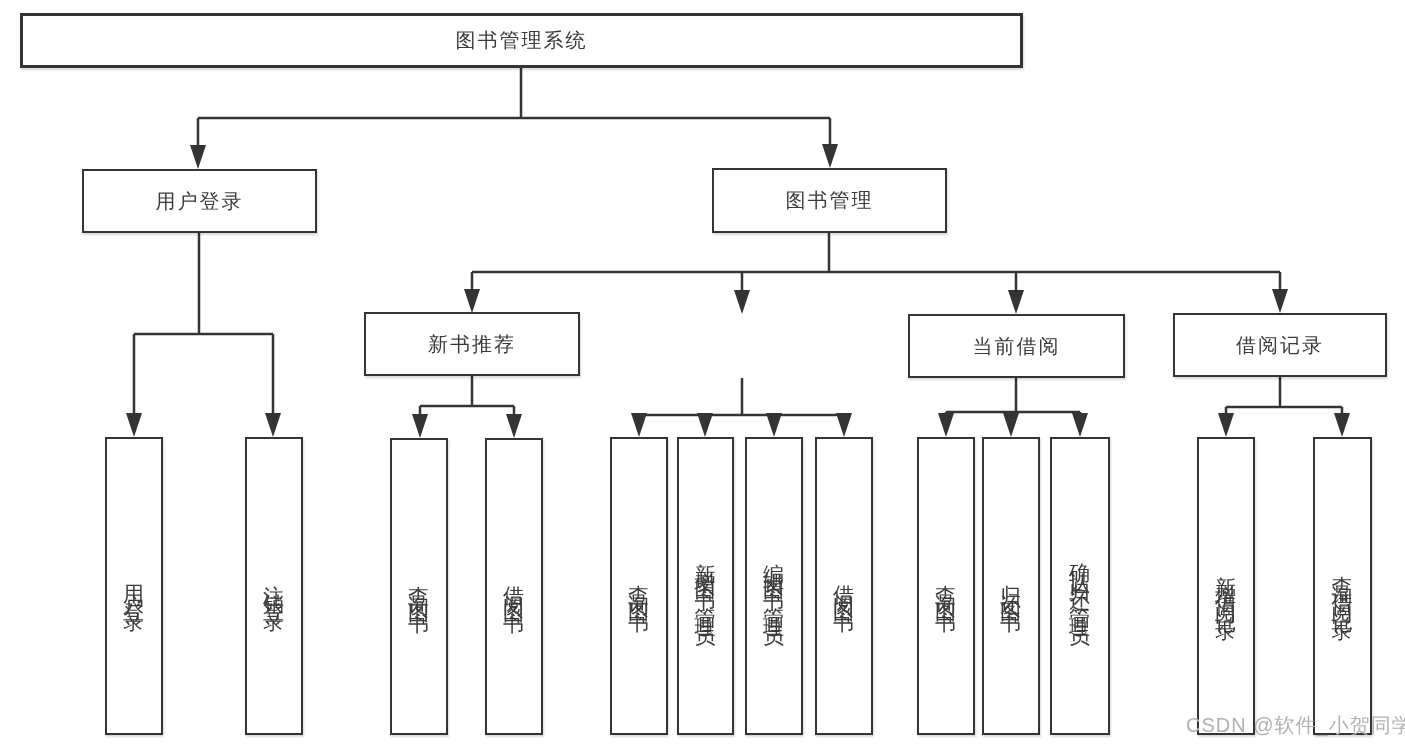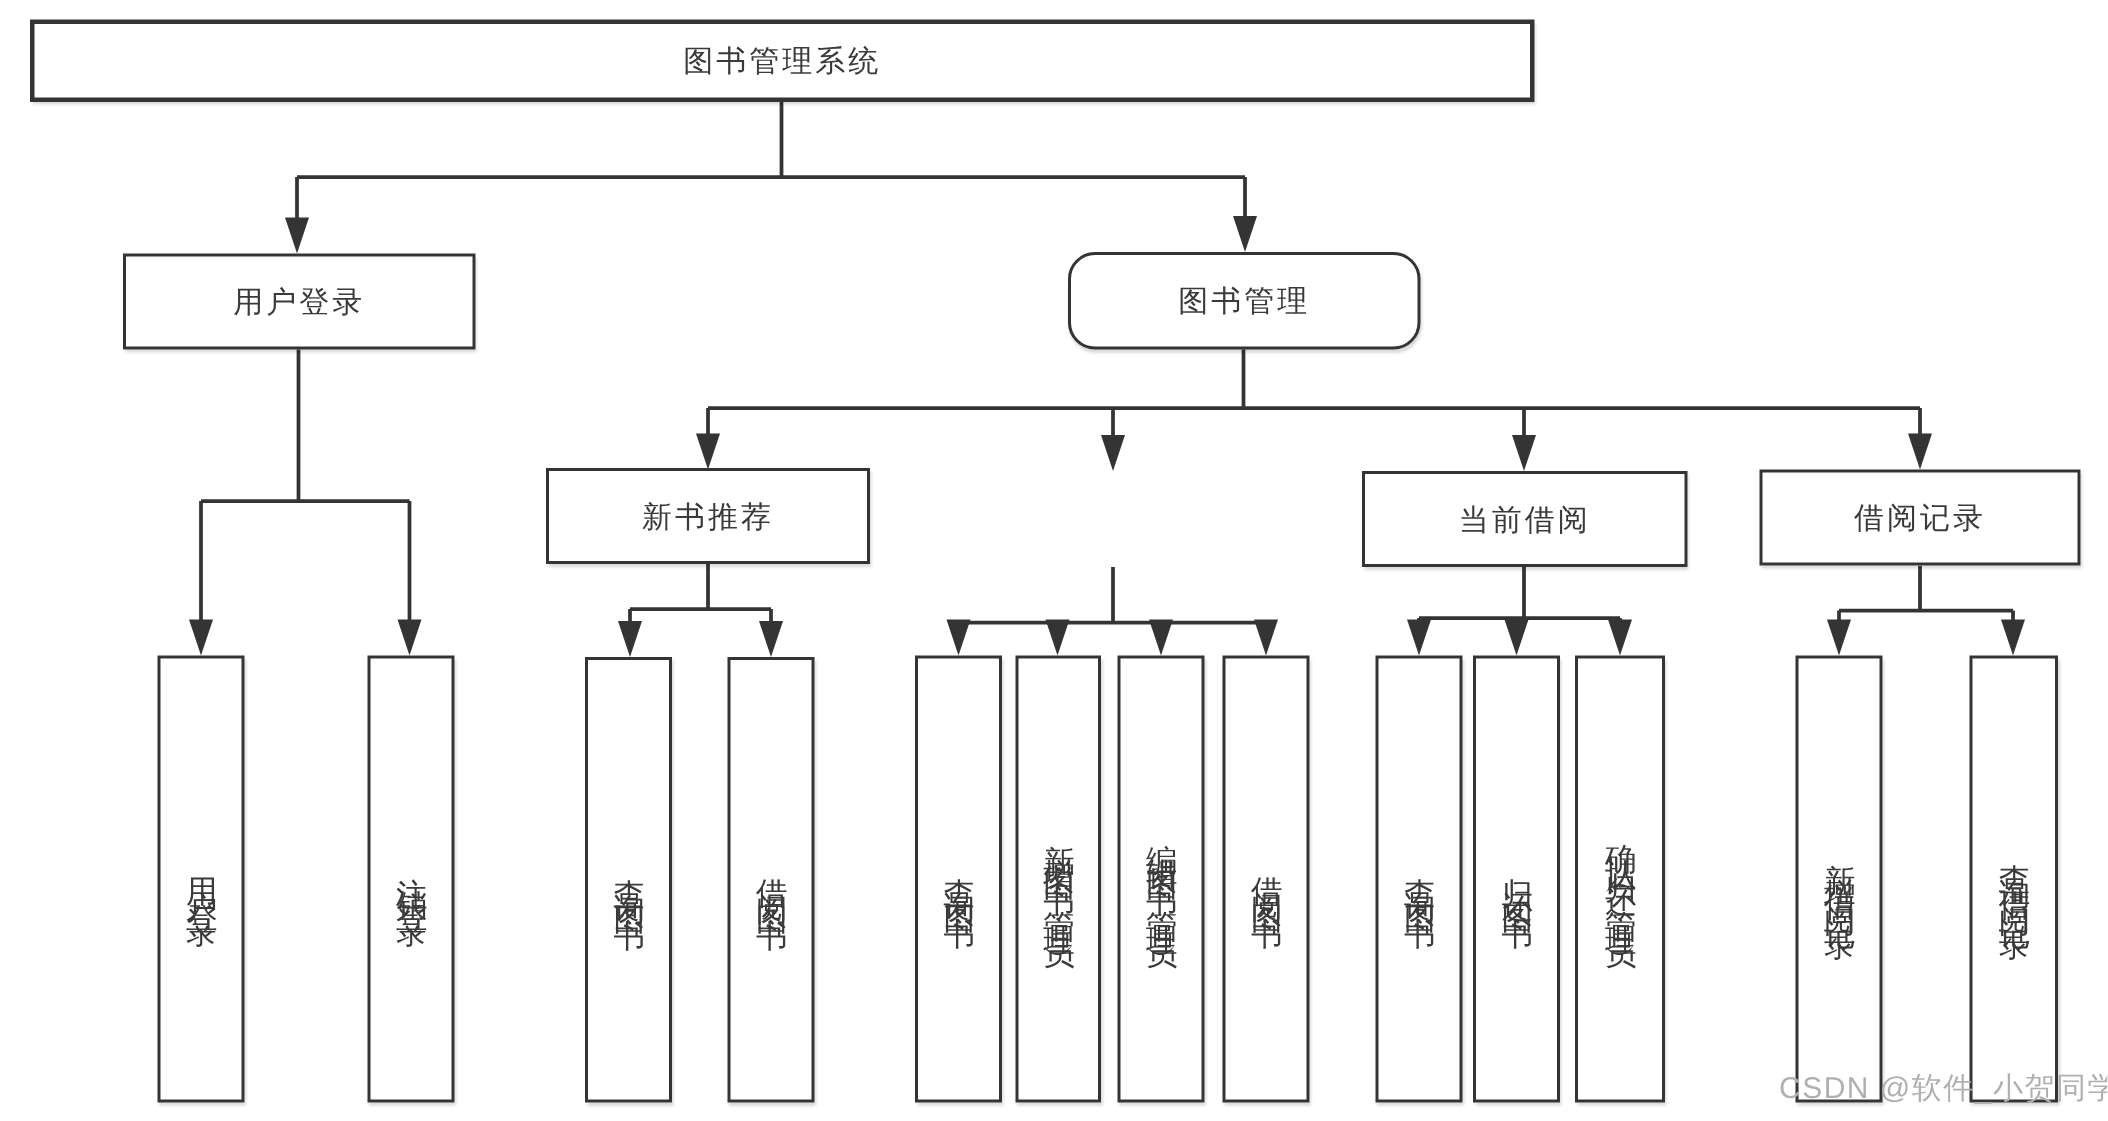--- a/index.html
+++ b/index.html
@@ -77,21 +77,21 @@
     </g>
   </svg>
 
   <div class="box lv0" style="left:20px;top:13px;width:1003px;height:55px;">
     <span class="h-label">图书管理系统</span>
   </div>
 
   <div class="box" style="left:82px;top:169px;width:235px;height:64px;">
     <span class="h-label">用户登录</span>
   </div>
-  <div class="box" style="left:712px;top:168px;width:235px;height:65px;border-radius:18px;">
+  <div class="box" style="left:712px;top:168px;width:235px;height:65px;">
     <span class="h-label">图书管理</span>
   </div>
 
   <div class="box" style="left:364px;top:312px;width:216px;height:64px;">
     <span class="h-label">新书推荐</span>
   </div>
   <div class="box" style="left:1173px;top:313px;width:214px;height:64px;">
     <span class="h-label">借阅记录</span>
   </div>
   <div class="box" style="left:908px;top:314px;width:217px;height:64px;">

